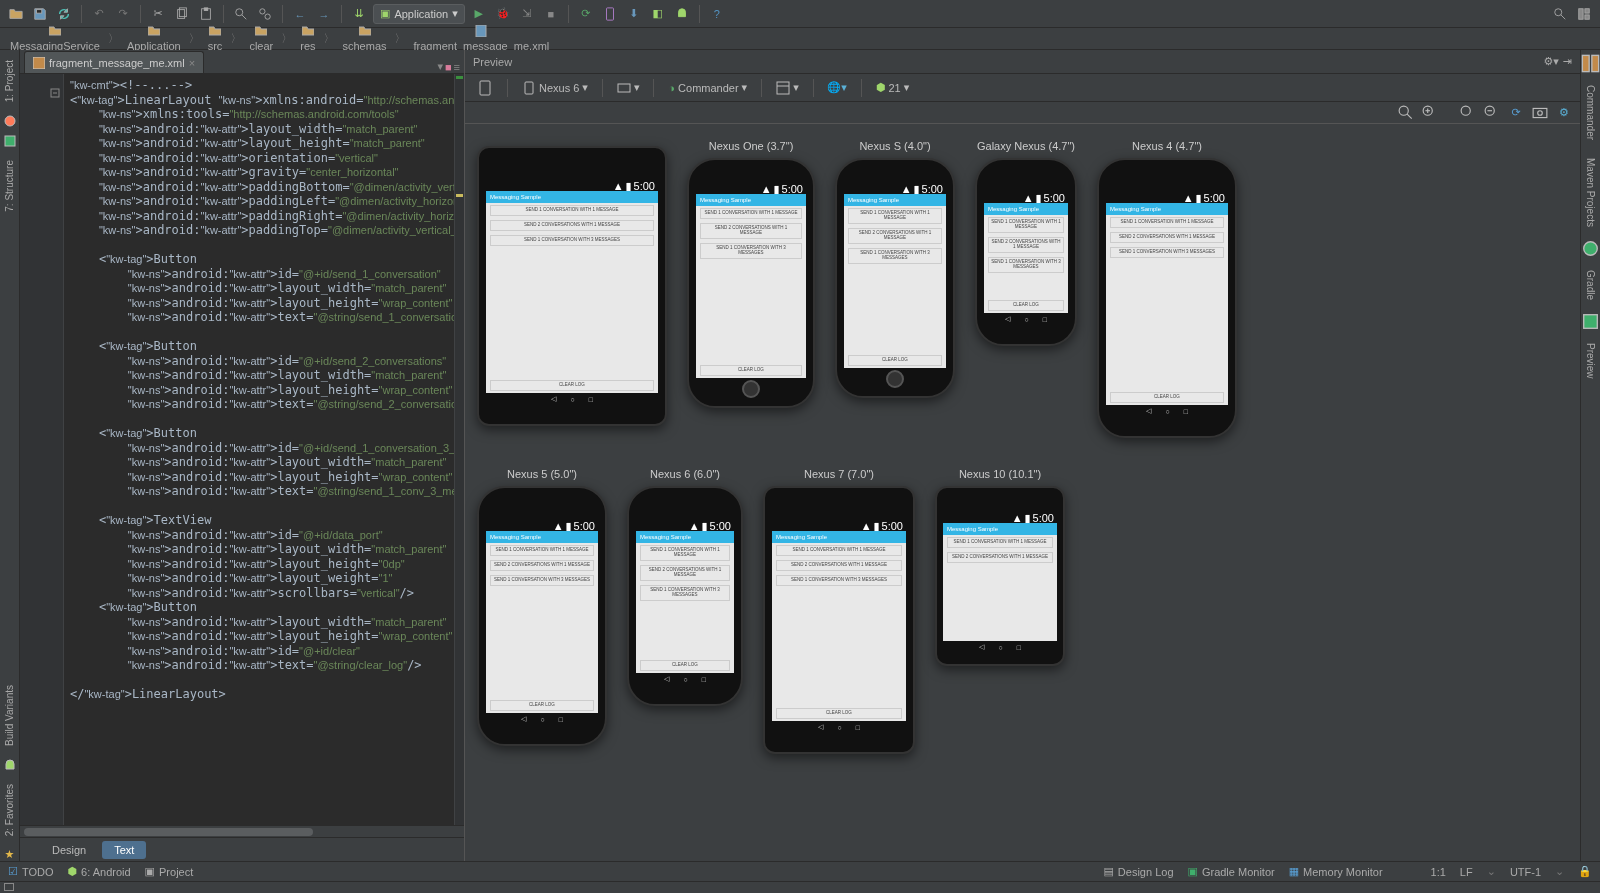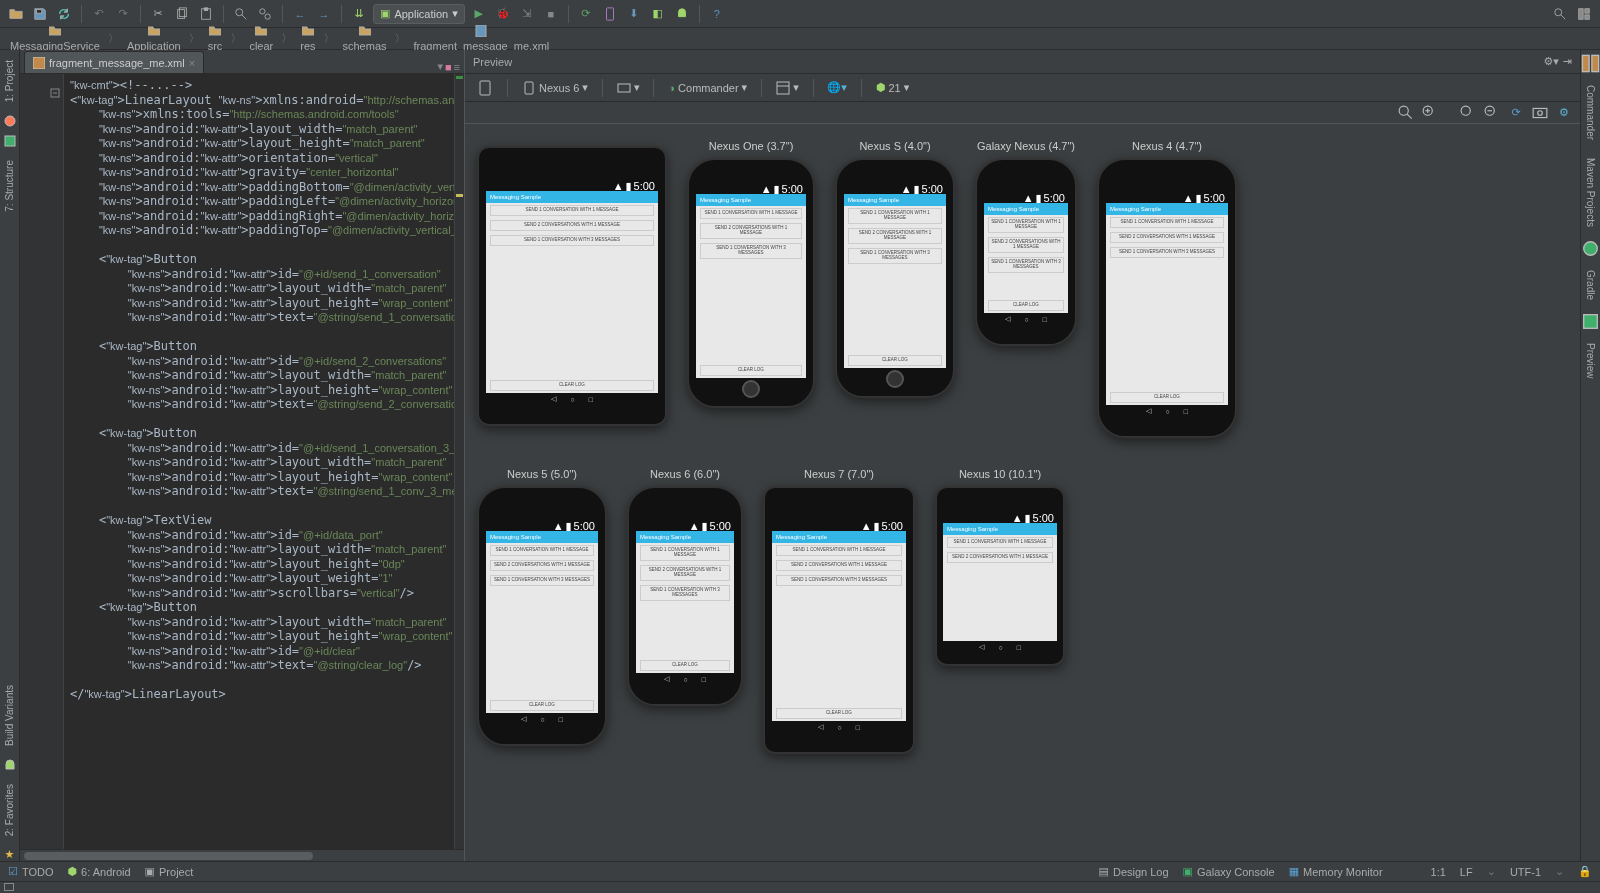--- a/index.html
+++ b/index.html
@@ -327,20 +327,24 @@
 &lt;/<span class="&lt;span">"kw-tag"</span>&gt;LinearLayout&gt;</pre>
       </div>
       <div class="err-stripe">
         <div class="mark" style="top:2px;background:#3b8f3e"></div>
         <div class="mark" style="top:120px;background:#c9ba5e"></div>
       </div>
     </div>
     <div class="hscroll">
         <div class="thumb"></div>
       </div>
+    <div class="design-tabs">
+      <div class="dt">Design</div>
+      <div class="dt active">Text</div>
+    </div>
   </div>
 
   <div class="preview-col">
     <div class="preview-header">
       <span>Preview</span>
       <div class="gear-right">
         <span>⚙▾</span>
         <span>⇥</span>
       </div>
     </div>
@@ -677,21 +681,21 @@
       <span>▣</span>
       <span>Project</span>
     </div>
   <div class="sp"></div>
   <div class="item">
       <span>▤</span>
       <span>Design Log</span>
     </div>
   <div class="item">
       <span style="color:#3faf6c">▣</span>
-      <span>Galaxy Console</span>
+      <span>Gradle Monitor</span>
     </div>
   <div class="item">
       <span style="color:#59a0d6">▦</span>
       <span>Memory Monitor</span>
     </div>
   <div style="width:20px"></div>
   <span>1:1</span>
   <span>LF</span>
     <span style="color:#777">⌄</span>
   <span>UTF-1</span>

